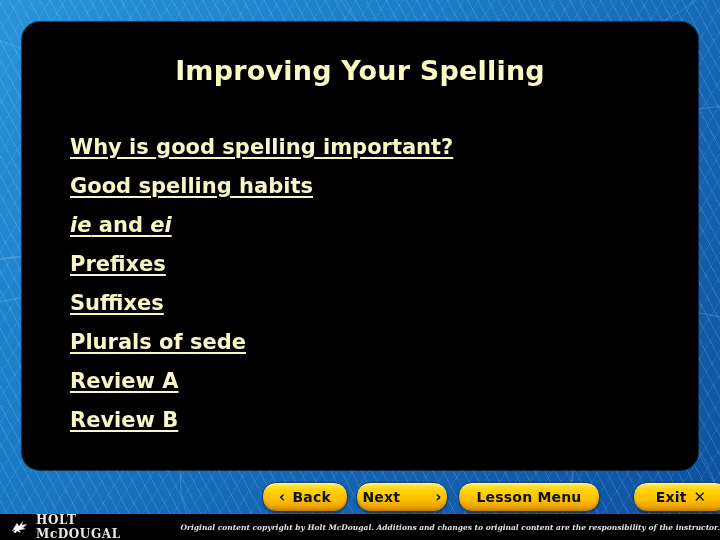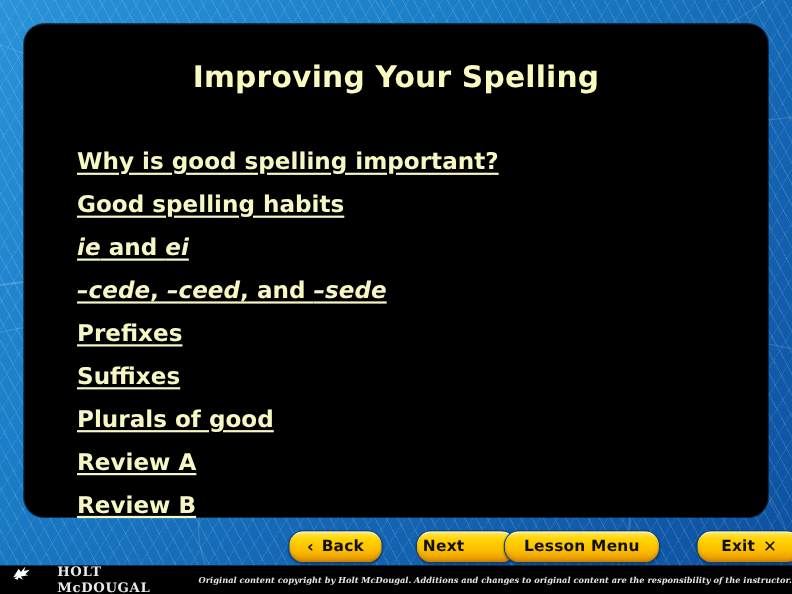--- a/index.html
+++ b/index.html
@@ -88,32 +88,32 @@
                0 1px 2px rgba(0,0,0,.45);
     color:#101010;
     font-size:14px;font-weight:bold;
     display:flex;align-items:center;justify-content:center;
     gap:7px;
     letter-spacing:.2px;
     cursor:pointer;
   }
   .btn .gl{font-size:15px;font-weight:bold;line-height:1;}
   #btn-back{left:262px;width:84px;}
-  #btn-next{left:378px;width:90px;gap:35px;}
+  #btn-next{left:356px;width:90px;gap:35px;}
   #btn-menu{left:458px;width:140px;}
   #btn-exit{left:633px;width:94px;}
 
   
   #footer{
     position:absolute;left:0;top:514px;width:720px;height:26px;
     background:#000;
     display:flex;align-items:center;
   }
   #logo{
-    display:flex;gap:22px;margin-left:10px;
+    display:flex;align-items:center;gap:6px;margin-left:10px;
   }
   #logo svg{display:block;}
   #logo-text{
     color:#e9e9e9;font-family:"DejaVu Serif","Liberation Serif",serif;
     font-size:12px;font-weight:bold;letter-spacing:.6px;
   }
   #copyright{
     margin-left:22px;color:#e4e4e4;
     font-size:7.5px;font-weight:bold;
     font-family:"DejaVu Serif","Liberation Serif",serif;
@@ -133,24 +133,23 @@
   <div class="swoosh s1"></div>
   <div class="swoosh s2"></div>
   <div class="swoosh s3"></div>
 
   <div id="panel">
     <div id="title">Improving Your Spelling</div>
     <div id="links">
         <a class="link" href="#"><span class="u"><span>Why is good spelling important?</span></span></a>
         <a class="link" href="#"><span class="u"><span>Good spelling habits</span></span></a>
         <a class="link" href="#"><span class="u"><span class="it">ie</span><span> and </span><span class="it">ei</span></span></a>
-        <a class="link" href="#"><span class="u"><span class="it">–cede</span><span>, </span><span class="it">–ceed</span><span>, and </span><span class="it">–sede</span></span></a>
         <a class="link" href="#"><span class="u"><span>Prefixes</span></span></a>
         <a class="link" href="#"><span class="u"><span>Suffixes</span></span></a>
-        <a class="link" href="#"><span class="u"><span>Plurals of good</span></span></a>
+        <a class="link" href="#"><span class="u"><span>Plurals of sede</span></span></a>
         <a class="link" href="#"><span class="u"><span>Review A</span></span></a>
         <a class="link" href="#"><span class="u"><span>Review B</span></span></a>
       </div>
   </div>
 
   <div id="nav">
     <div class="btn" id="btn-back">
       <span class="gl">‹</span>
       <span>Back</span>
     </div>

